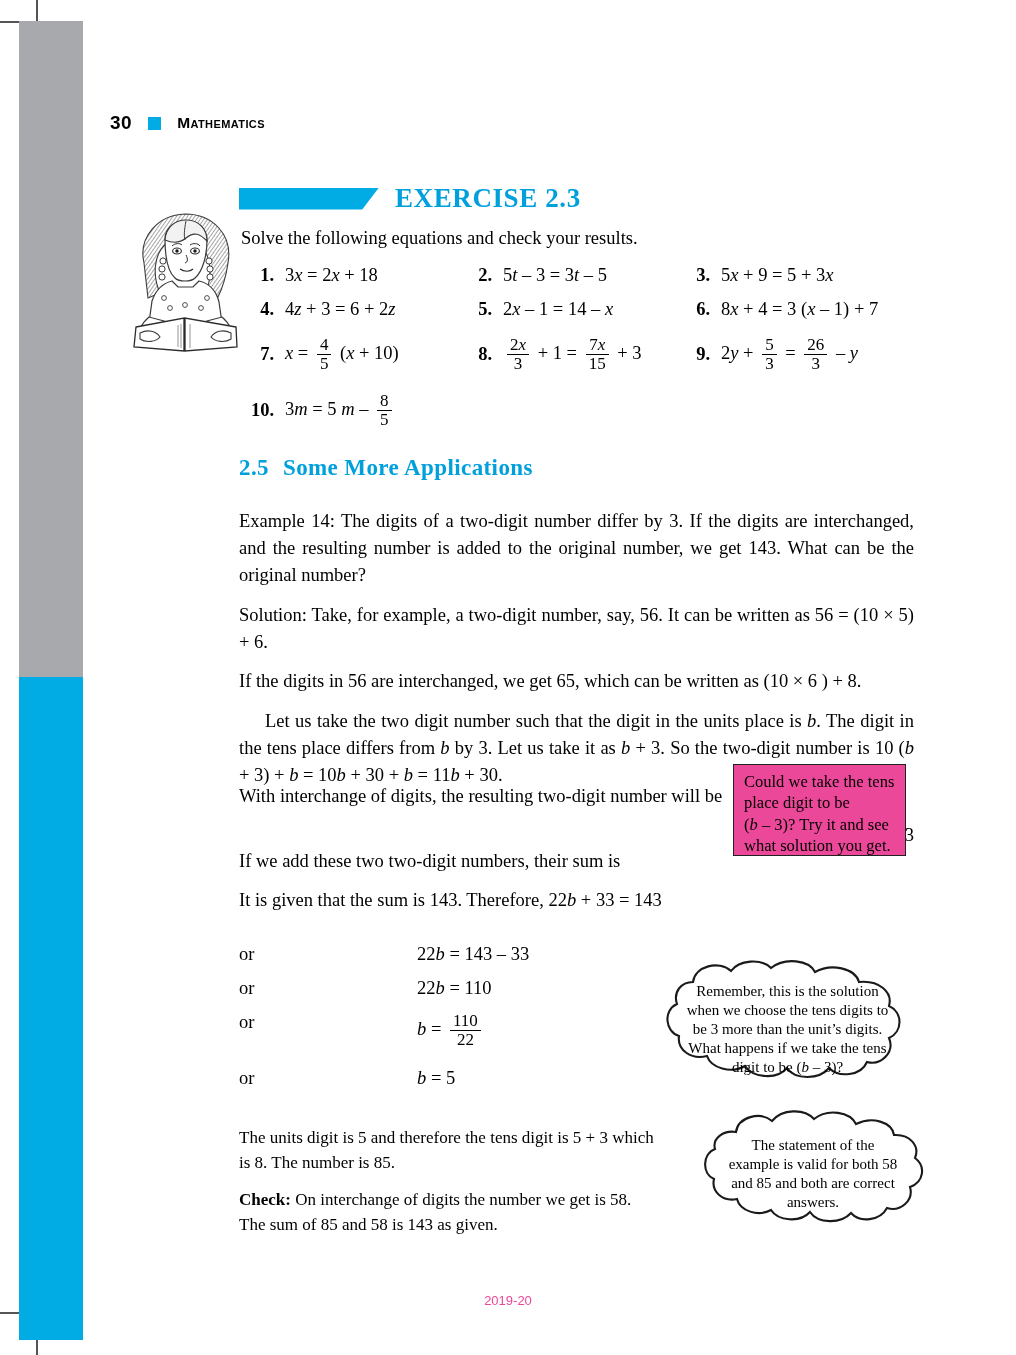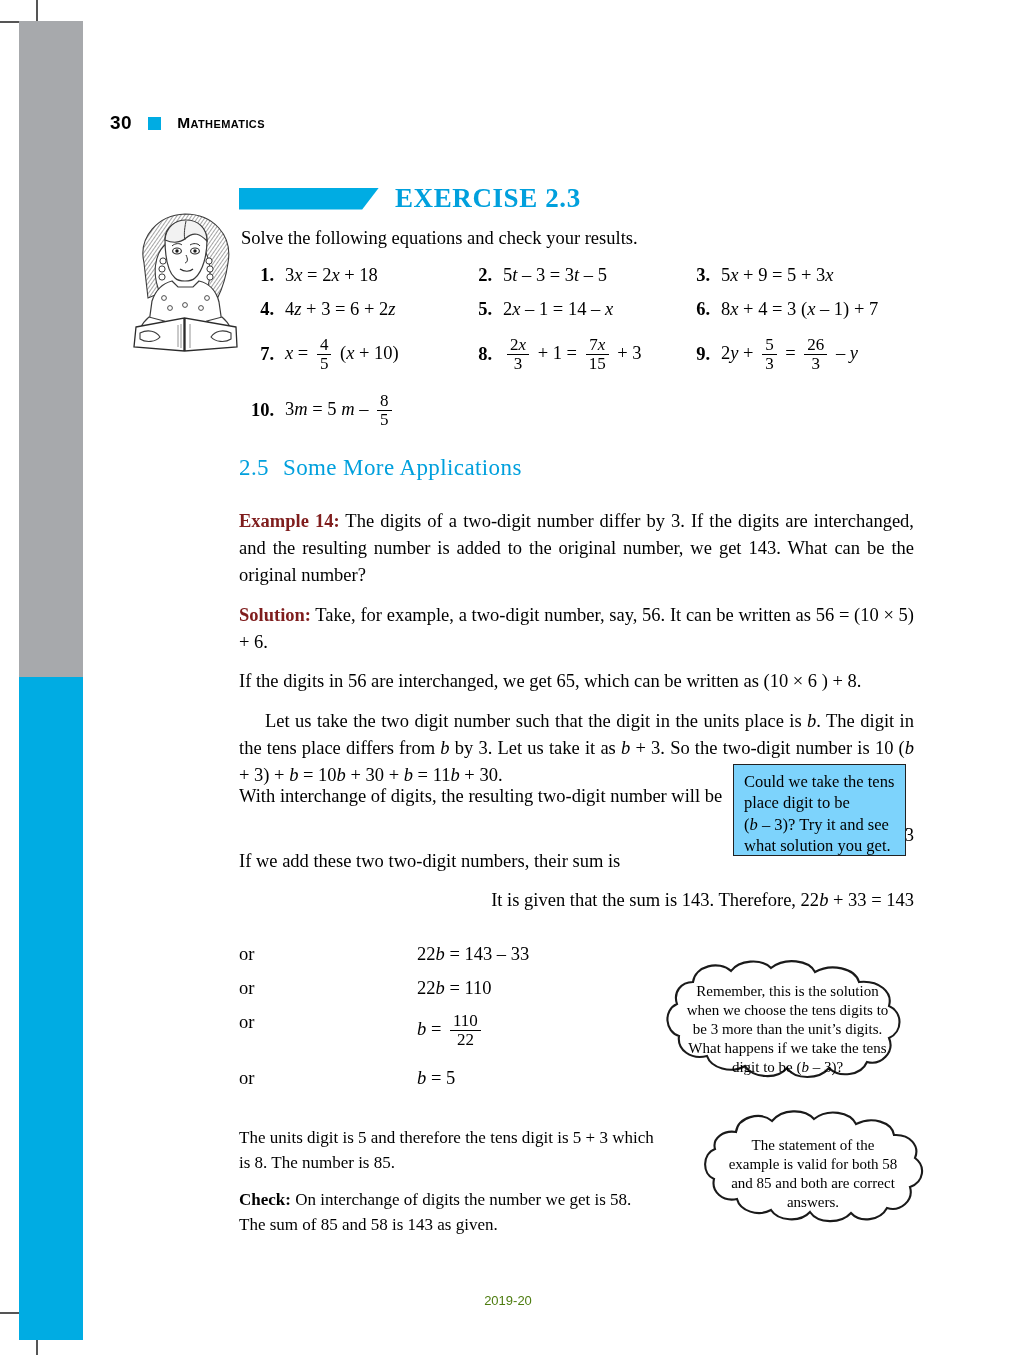--- a/index.html
+++ b/index.html
@@ -110,40 +110,40 @@
     display: inline-flex; flex-direction: column;
     vertical-align: middle; text-align: center;
     margin: 0 4px; line-height: 1.05;
   }
   .frac .num { padding: 0 3px; font-size: 17px; }
   .frac .den { padding: 0 3px; font-size: 17px; border-top: 1.3px solid #000; }
 
   
   .sec-head {
     position: absolute; left: 239px; top: 455px;
-    color: #00a0dd; font-weight: normal; font-size: 23px;
+    color: #00a0dd; font-weight: bold; font-size: 23px;
     letter-spacing: .4px;
   }
   .sec-head .num { margin-right: 14px; }
 
   
   .body-col {
     position: absolute; left: 239px; width: 675px;
     font-size: 18.5px; line-height: 1.47;
     text-align: justify;
   }
-  .lbl-blue { color: #7f1d1d; font-weight: bold; }
+  .lbl-blue { color: #000000; font-weight: normal; }
   .p { margin: 0 0 12px 0; }
   .eqline { text-align: right; margin: 6px 0 12px 0; }
 
   
   .note-box {
     position: absolute; left: 733px; top: 764px;
     width: 173px; height: 92px;
-    background: #7dd3fc; border: 1.6px solid #222;
+    background: #ec4899; border: 1.6px solid #222;
     padding: 6px 8px 6px 10px;
     font-size: 16.5px; line-height: 1.30;
     box-sizing: border-box;
   }
 
   
   .or-list { position: absolute; left: 239px; top: 944px; width: 500px; font-size: 18.5px; }
   .or-row { display: flex; align-items: flex-start; height: 34px; }
   .or-row.tall { height: 56px; }
   .or-word { width: 178px; }
@@ -158,21 +158,21 @@
   }
 
   
   .tail { position: absolute; left: 239px; width: 420px; font-size: 17px; line-height: 1.47; }
 
   
   .footer {
     position: absolute; left: 0; right: 0; top: 1293px;
     text-align: center;
     font-family: "Liberation Sans", sans-serif;
-    font-size: 13px; color: #4d7c0f;
+    font-size: 13px; color: #ec4899;
   }
 </style>
 </head>
 <body>
 
 <div class="page">
 
   <div class="crop crop-tl-v"></div>
   <div class="crop crop-tl-h"></div>
   <div class="crop crop-bl-v"></div>
@@ -346,21 +346,21 @@
 
   <div class="body-col" style="top:783px; width:498px;">
     <p class="p" style="text-align:left;">With interchange of digits, the resulting two-digit number will be</p>
   </div>
 
   <div class="body-col" style="top:816px; width:675px;">
     <div class="eqline">10<i>b</i> + (<i>b</i> + 3) = 11<i>b</i> + 3</div>
   </div>
   <div class="body-col" style="top:848px; width:675px;">
     <p class="p" style="text-align:left;">If we add these two two-digit numbers, their sum is</p>
-    <p class="p" style="text-align:right;">It is given that the sum is 143. Therefore,  22<i>b</i> + 33 = 143</p>
+    <p class="p" style="text-align:left;">It is given that the sum is 143. Therefore,  22<i>b</i> + 33 = 143</p>
   </div>
 
   <div class="note-box">
     <div>Could we take the tens</div>
     <div>place digit to be</div>
     <div>(<i>b</i> – 3)? Try it and see</div>
     <div>what solution you get.</div>
   </div>
 
   <div class="or-list">

